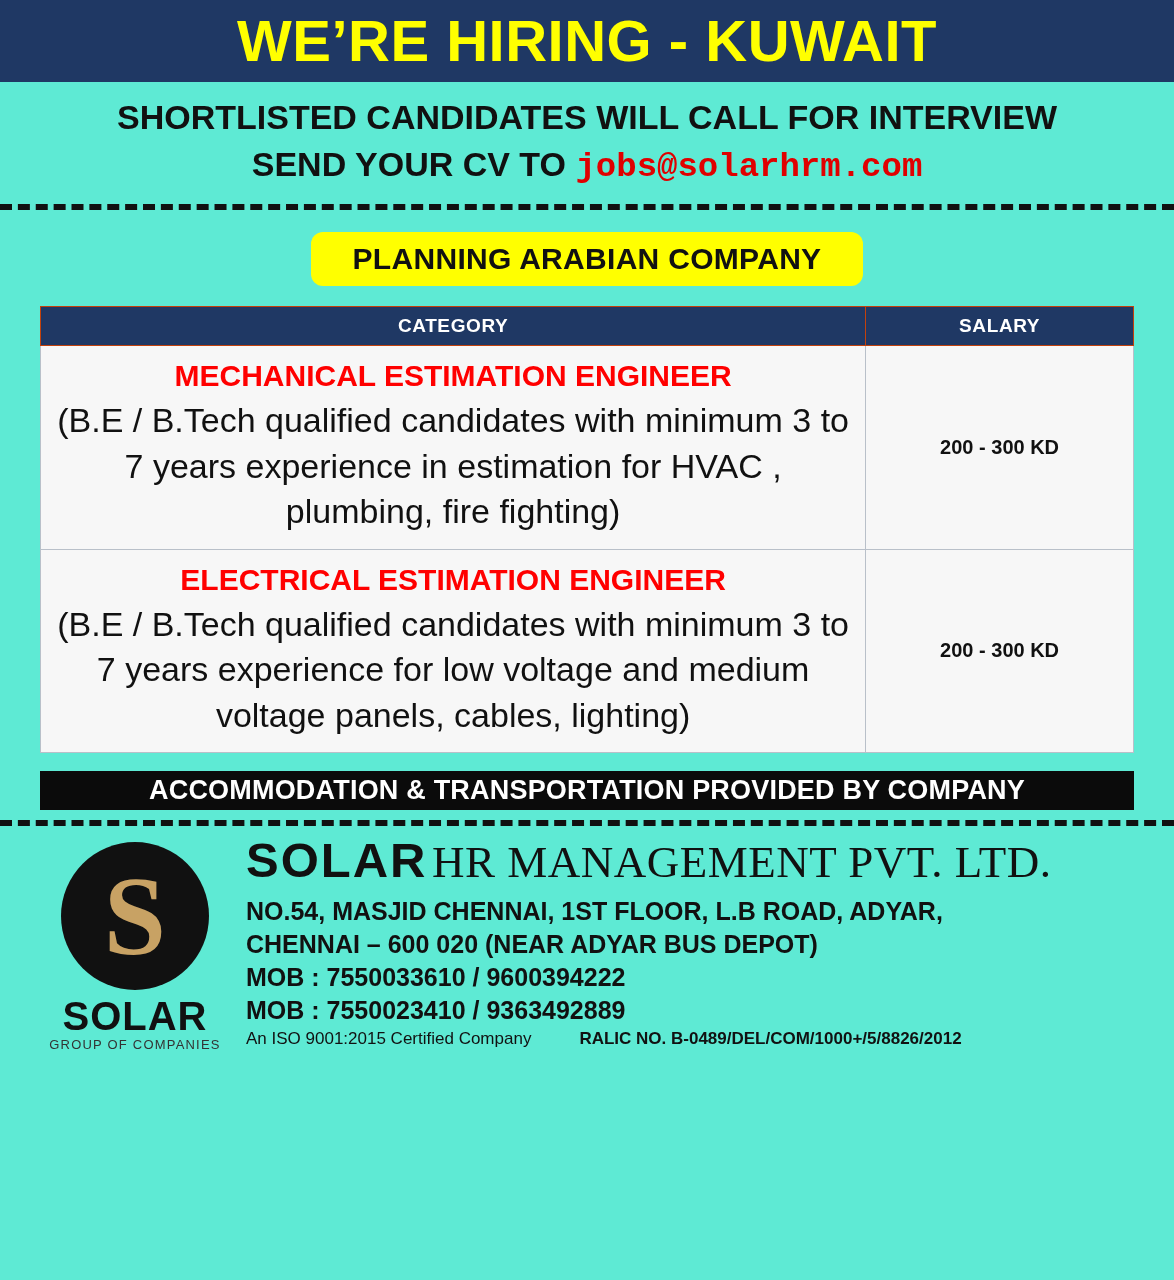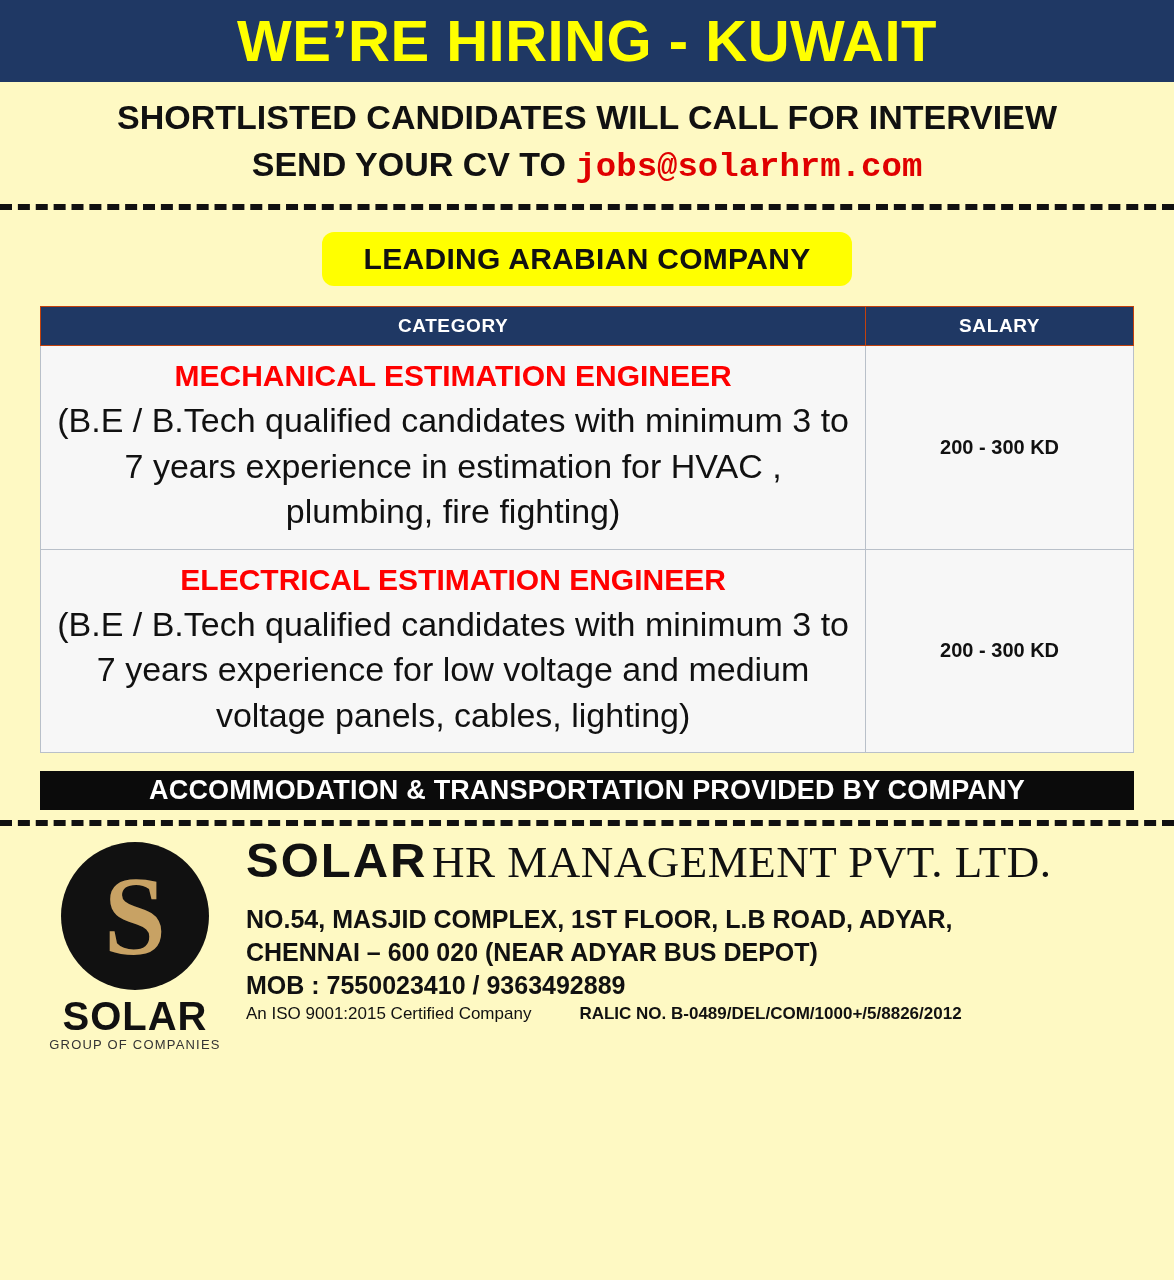--- a/index.html
+++ b/index.html
@@ -10,21 +10,21 @@
     width: 1174px;
     height: 1280px;
     background: #f2f2f2;
     font-family: "Liberation Sans", sans-serif;
     overflow: hidden;
   }
   .poster {
     position: relative;
     width: 1174px;
     height: 1280px;
-    background: #fef9c3;
+    background: #5eead4;
     box-sizing: border-box;
   }
 
   
   .banner {
     background: #1f3864;
     height: 82px;
     display: flex;
     align-items: center;
     justify-content: center;
@@ -191,21 +191,21 @@
     margin-top: -2px;
   }
 
   .info-col {
     flex: 1 1 auto;
     padding-left: 6px;
   }
   .company-name {
     white-space: nowrap;
     line-height: 1;
-    margin-bottom: 18px;
+    margin-bottom: 10px;
   }
   .cn-solar {
     font-family: "Liberation Sans", sans-serif;
     font-size: 49px;
     font-weight: bold;
     letter-spacing: 2px;
     color: #111111;
   }
   .cn-rest {
     font-family: "Liberation Serif", serif;
@@ -249,21 +249,21 @@
   <div class="subheader">
     <div class="line1">SHORTLISTED CANDIDATES WILL CALL FOR INTERVIEW</div>
     <div class="line2">
       <span>SEND YOUR CV TO </span><span class="email">jobs@solarhrm.com</span>
     </div>
   </div>
 
   <div class="dashed"></div>
 
   <div class="pill-wrap">
-    <div class="pill">LEADING ARABIAN COMPANY</div>
+    <div class="pill">PLANNING ARABIAN COMPANY</div>
   </div>
 
   <table class="table">
     <colgroup>
       <col class="col-cat">
       <col class="col-sal">
     </colgroup>
     <thead>
       <tr>
         <th>CATEGORY</th>
@@ -299,22 +299,23 @@
       </div>
       <div class="logo-word">SOLAR</div>
       <div class="logo-sub">GROUP OF COMPANIES</div>
     </div>
 
     <div class="info-col">
       <div class="company-name">
         <span class="cn-solar">SOLAR</span>
         <span class="cn-rest">HR MANAGEMENT PVT. LTD.</span>
       </div>
-      <div class="addr-line">NO.54, MASJID COMPLEX, 1ST FLOOR, L.B ROAD, ADYAR,</div>
+      <div class="addr-line">NO.54, MASJID CHENNAI, 1ST FLOOR, L.B ROAD, ADYAR,</div>
       <div class="addr-line">CHENNAI – 600 020 (NEAR ADYAR BUS DEPOT)</div>
+      <div class="addr-line">MOB : 7550033610 / 9600394222</div>
       <div class="addr-line">MOB : 7550023410 / 9363492889</div>
       <div class="footer-bottom">
         <span class="iso">An ISO 9001:2015 Certified Company</span>
         <span class="ralic">RALIC NO. B-0489/DEL/COM/1000+/5/8826/2012</span>
       </div>
     </div>
   </div>
 
 </div>
 

